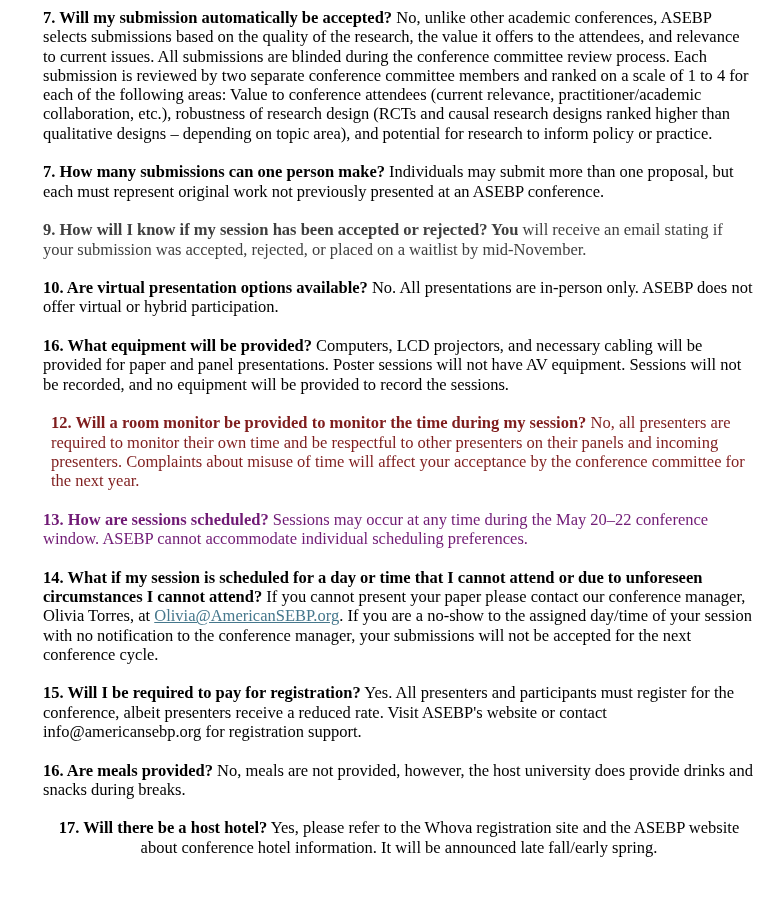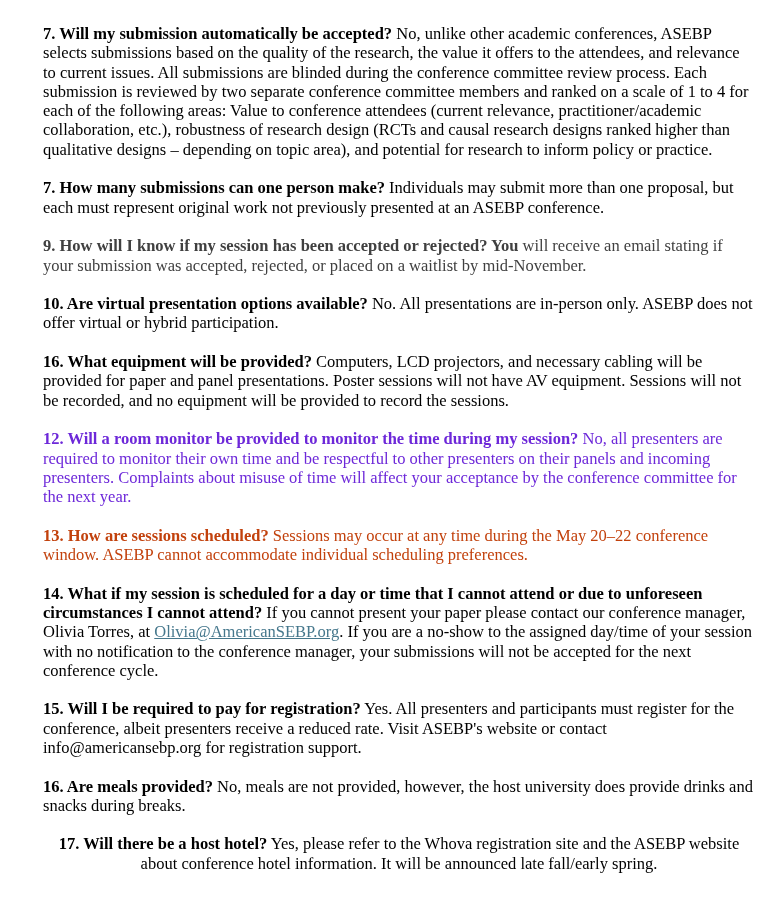--- a/index.html
+++ b/index.html
@@ -9,21 +9,21 @@
   }
   body {
     width: 775px;
     height: 905px;
     font-family: "Liberation Serif", serif;
   }
   .page {
     box-sizing: border-box;
     width: 775px;
     height: 905px;
-    padding: 24px 20px 0 43px;
+    padding: 8px 20px 0 43px;
     overflow: hidden;
     background: #ffffff;
   }
   .para {
     margin: 0 0 19.3px 0;
     width: 712px;
     font-size: 16.5px;
     line-height: 19.3px;
     color: #000000;
     text-align: left;
@@ -39,20 +39,20 @@
 </head>
 <body>
 
 <div class="page">
   <div>
       <p class="para" style="color: rgb(0, 0, 0);"><b>7. Will my submission automatically be accepted?</b><span> No, unlike other academic conferences, ASEBP selects submissions based on the quality of the research, the value it offers to the attendees, and relevance to current issues. All submissions are blinded during the conference committee review process. Each submission is reviewed by two separate conference committee members and ranked on a scale of 1 to 4 for each of the following areas: Value to conference attendees (current relevance, practitioner/academic collaboration, etc.), robustness of research design (RCTs and causal research designs ranked higher than qualitative designs – depending on topic area), and potential for research to inform policy or practice.</span></p>
       <p class="para" style="color: rgb(0, 0, 0);"><b>7. How many submissions can one person make?</b><span> Individuals may submit more than one proposal, but each must represent original work not previously presented at an ASEBP conference.</span></p>
       <p class="para" style="color: #404040;"><b>9. How will I know if my session has been accepted or rejected? You</b><span> will receive an email stating if your submission was accepted, rejected, or placed on a waitlist by mid-November.</span></p>
       <p class="para" style="color: rgb(0, 0, 0);"><b>10. Are virtual presentation options available?</b><span> No. All presentations are in-person only. ASEBP does not offer virtual or hybrid participation.</span></p>
       <p class="para" style="color: rgb(0, 0, 0);"><b>16. What equipment will be provided?</b><span> Computers, LCD projectors, and necessary cabling will be provided for paper and panel presentations. Poster sessions will not have AV equipment. Sessions will not be recorded, and no equipment will be provided to record the sessions.</span></p>
-      <p class="para" style="color: #6d28d9;"><b>12. Will a room monitor be provided to monitor the time during my session?</b><span> No, all presenters are required to monitor their own time and be respectful to other presenters on their panels and incoming presenters. Complaints about misuse of time will affect your acceptance by the conference committee for the next year.</span></p>
-      <p class="para" style="color: #c2410c;"><b>13. How are sessions scheduled?</b><span> Sessions may occur at any time during the May 20–22 conference window. ASEBP cannot accommodate individual scheduling preferences.</span></p>
+      <p class="para" style="color: #7f1d1d; margin-left: 8px;"><b>12. Will a room monitor be provided to monitor the time during my session?</b><span> No, all presenters are required to monitor their own time and be respectful to other presenters on their panels and incoming presenters. Complaints about misuse of time will affect your acceptance by the conference committee for the next year.</span></p>
+      <p class="para" style="color: #701a75;"><b>13. How are sessions scheduled?</b><span> Sessions may occur at any time during the May 20–22 conference window. ASEBP cannot accommodate individual scheduling preferences.</span></p>
       <p class="para" style="color: rgb(0, 0, 0);"><b>14. What if my session is scheduled for a day or time that I cannot attend or due to unforeseen circumstances I cannot attend?</b><span> If you cannot present your paper please contact our conference manager, Olivia Torres, at </span><a href="#" style="color: rgb(69, 119, 140);">Olivia@AmericanSEBP.org</a><span>. If you are a no-show to the assigned day/time of your session with no notification to the conference manager, your submissions will not be accepted for the next conference cycle.</span></p>
       <p class="para" style="color: rgb(0, 0, 0);"><b>15. Will I be required to pay for registration?</b><span> Yes. All presenters and participants must register for the conference, albeit presenters receive a reduced rate. Visit ASEBP's website or contact info@americansebp.org for registration support.</span></p>
       <p class="para" style="color: rgb(0, 0, 0);"><b>16. Are meals provided?</b><span> No, meals are not provided, however, the host university does provide drinks and snacks during breaks.</span></p>
       <p class="para" style="color: rgb(0, 0, 0); text-align: center;"><b>17. Will there be a host hotel?</b><span> Yes, please refer to the Whova registration site and the ASEBP website about conference hotel information. It will be announced late fall/early spring.</span></p>
     </div>
 </div>
 
 </body></html>

